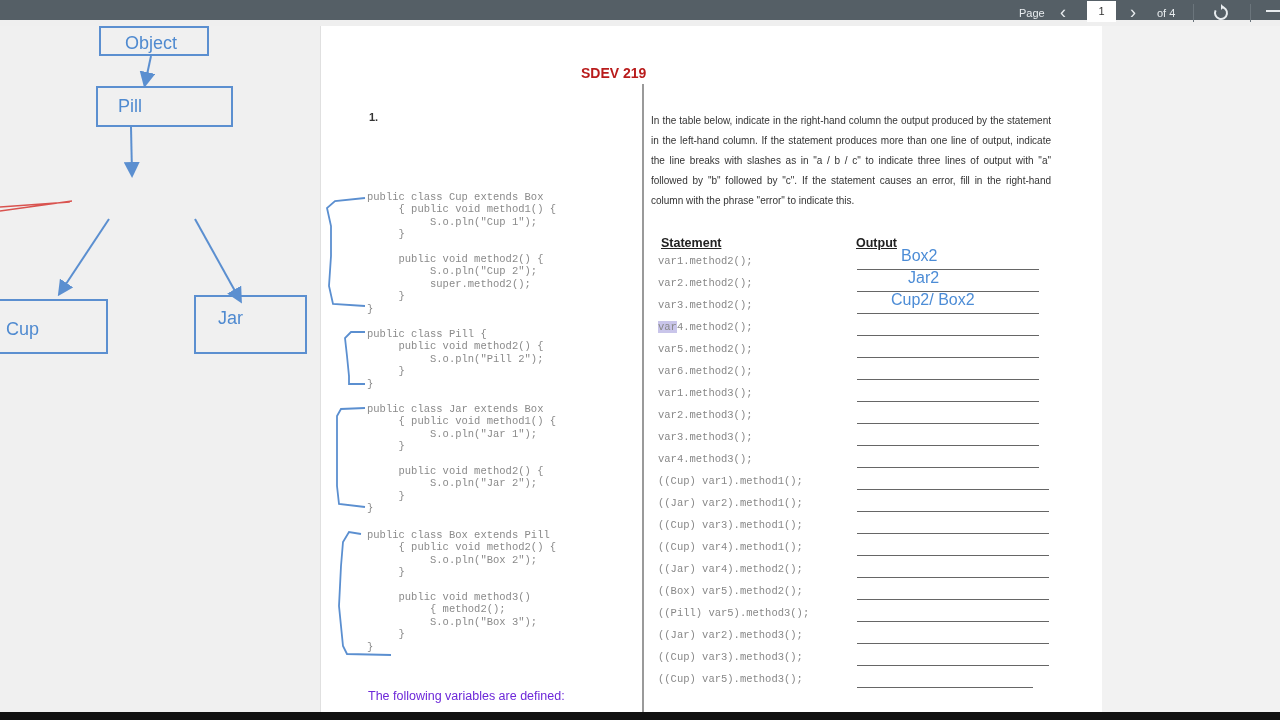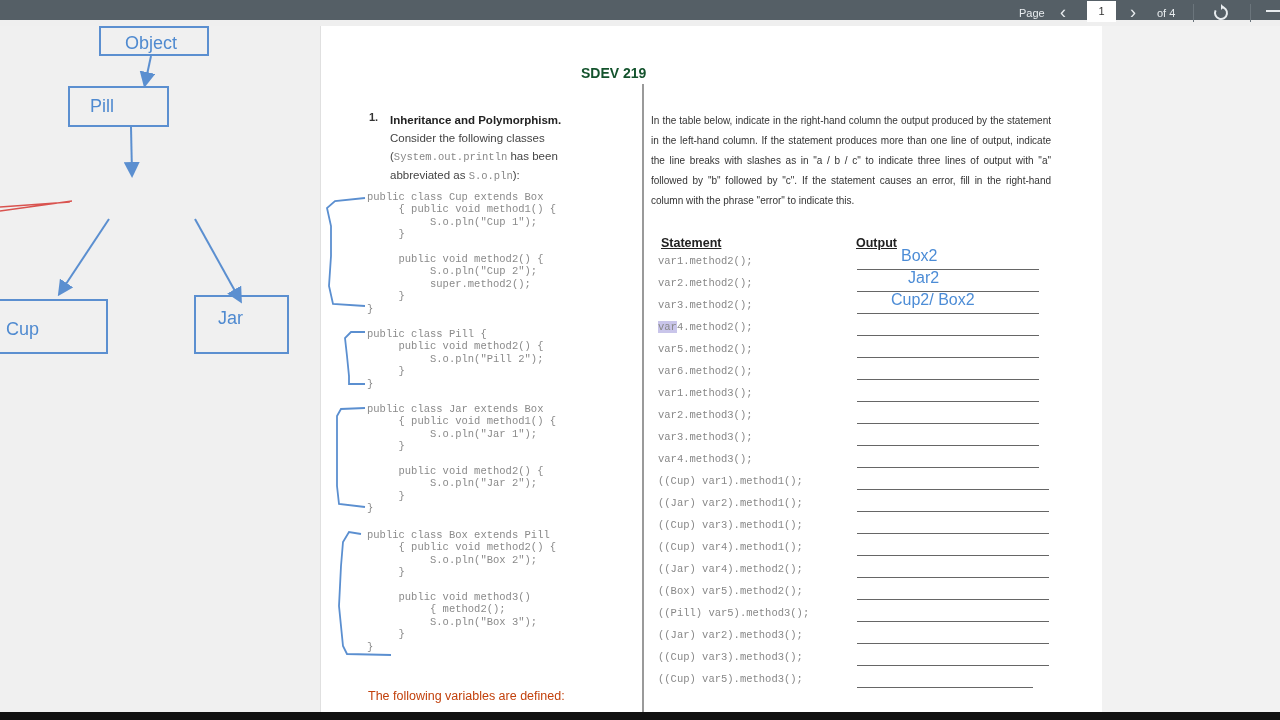--- a/index.html
+++ b/index.html
@@ -28,21 +28,21 @@
       color: #4f8ad0; font-size: 18px; background: transparent;
     }
     .node span { position: absolute; }
 
     
     .page {
       position: absolute; left: 320px; top: 26px; width: 782px; height: 686px;
       background: #ffffff; border-left: 1px solid #e0e0e0; border-right: 1px solid #d8d8d8;
     }
     .right-gutter { position: absolute; left: 1102px; top: 26px; width: 178px; height: 686px; background: #f2f2f2; }
-    .doc-title { position: absolute; left: 260px; top: 39px; font-weight: bold; font-size: 14px; color: #14532d; }
+    .doc-title { position: absolute; left: 260px; top: 39px; font-weight: bold; font-size: 14px; color: #b91c1c; }
     .divider-v { position: absolute; left: 321px; top: 58px; width: 2px; height: 628px; background: #9a9a9a; }
 
     .q-num { position: absolute; left: 48px; top: 85px; font-size: 11px; color: #333; font-weight: bold; }
     .q-text { position: absolute; left: 69px; top: 85px; width: 215px; font-size: 11.5px; line-height: 18px; color: #444; }
     .q-text b { color: #222; }
     .mono { font-family: "Liberation Mono", monospace; color: #888; font-size: 10.5px; }
 
     .code {
       position: absolute; left: 46px; font-family: "Liberation Mono", monospace; font-size: 10.5px;
       line-height: 12.4px; color: #8a8a8a; white-space: pre; margin: 0;
@@ -76,27 +76,27 @@
     <path d="M9 0 L12 3 L9 6 Z" fill="#e8ecef"></path>
   </svg>
   <span class="sep" style="left:1250px;"></span>
   <span style="position:absolute; left:1266px; top:10px; width:14px; height:2px; background:#e8ecef;"></span>
 </div>
 
 <div class="diagram">
   <div class="node" style="left:99px; top:0px; width:110px; height:30px;">
     <span style="left:24px; top:5px;">Object</span>
   </div>
-  <div class="node" style="left:68px; top:60px; width:101px; height:41px;">
+  <div class="node" style="left:96px; top:60px; width:137px; height:41px;">
     <span style="left:20px; top:8px;">Pill</span>
   </div>
   <div class="node" style="left:-2px; top:273px; width:110px; height:55px;">
     <span style="left:6px; top:18px;">Cup</span>
   </div>
-  <div class="node" style="left:194px; top:269px; width:95px; height:59px;">
+  <div class="node" style="left:194px; top:269px; width:113px; height:59px;">
     <span style="left:22px; top:11px;">Jar</span>
   </div>
   <svg style="left:0; top:0;" width="320" height="340">
     <defs>
       <marker id="ah" markerWidth="8" markerHeight="8" refX="6" refY="4" orient="auto">
         <path d="M0,0 L8,4 L0,8 Z" fill="#5b8fd0"></path>
       </marker>
     </defs>
     <line x1="151" y1="30" x2="145" y2="58" stroke="#5b8fd0" stroke-width="2" marker-end="url(#ah)"></line>
     <line x1="131" y1="101" x2="132" y2="148" stroke="#5b8fd0" stroke-width="2" marker-end="url(#ah)"></line>
@@ -104,25 +104,20 @@
     <line x1="195" y1="193" x2="240" y2="274" stroke="#5b8fd0" stroke-width="2" marker-end="url(#ah)"></line>
     <path d="M0 185 L72 175 M0 181 L70 176" stroke="#d9534f" stroke-width="1.5" fill="none"></path>
   </svg>
 </div>
 
 <div class="page">
   <div class="doc-title">SDEV 219</div>
   <div class="divider-v"></div>
 
   <div class="q-num">1.</div>
-  <div class="q-text">
-    <b>Inheritance and Polymorphism</b><b>.</b><br>
-    <span>Consider the following classes</span><br>
-    <span>(</span><span class="mono">System.out.println</span><span> has been abbreviated as </span><span class="mono">S.o.pln</span><span>):</span>
-  </div>
 
   <pre class="code" style="top:165px;">public class Cup extends Box
      { public void method1() {
           S.o.pln("Cup 1");
      }
 
      public void method2() {
           S.o.pln("Cup 2");
           super.method2();
      }
@@ -145,21 +140,21 @@
      { public void method2() {
           S.o.pln("Box 2");
      }
 
      public void method3()
           { method2();
           S.o.pln("Box 3");
      }
 }</pre>
 
-  <div style="position:absolute; left:47px; top:663px; font-size:12.5px; color:#c2410c;">The following variables are defined:</div>
+  <div style="position:absolute; left:47px; top:663px; font-size:12.5px; color:#6d28d9;">The following variables are defined:</div>
 
   <svg style="left:0; top:0;" width="80" height="680">
     <path d="M44 172 L14 175 L6 182 L10 200 L10 230 L8 260 L12 278 L44 280" fill="none" stroke="#5b8fd0" stroke-width="1.8"></path>
     <path d="M44 306 L30 306 L24 312 L26 330 L28 350 L28 358 L44 358" fill="none" stroke="#5b8fd0" stroke-width="1.8"></path>
     <path d="M44 382 L20 383 L16 390 L16 420 L16 460 L18 478 L44 481" fill="none" stroke="#5b8fd0" stroke-width="1.8"></path>
     <path d="M40 508 L28 506 L22 516 L20 540 L18 580 L22 620 L26 628 L70 629" fill="none" stroke="#5b8fd0" stroke-width="1.8"></path>
   </svg>
 
   <div class="instructions">In the table below, indicate in the right-hand column the output produced by the statement in the left-hand column. If the statement produces more than one line of output, indicate the line breaks with slashes as in "a / b / c" to indicate three lines of output with "a" followed by "b" followed by "c". If the statement causes an error, fill in the right-hand column with the phrase "error" to indicate this.</div>
 

